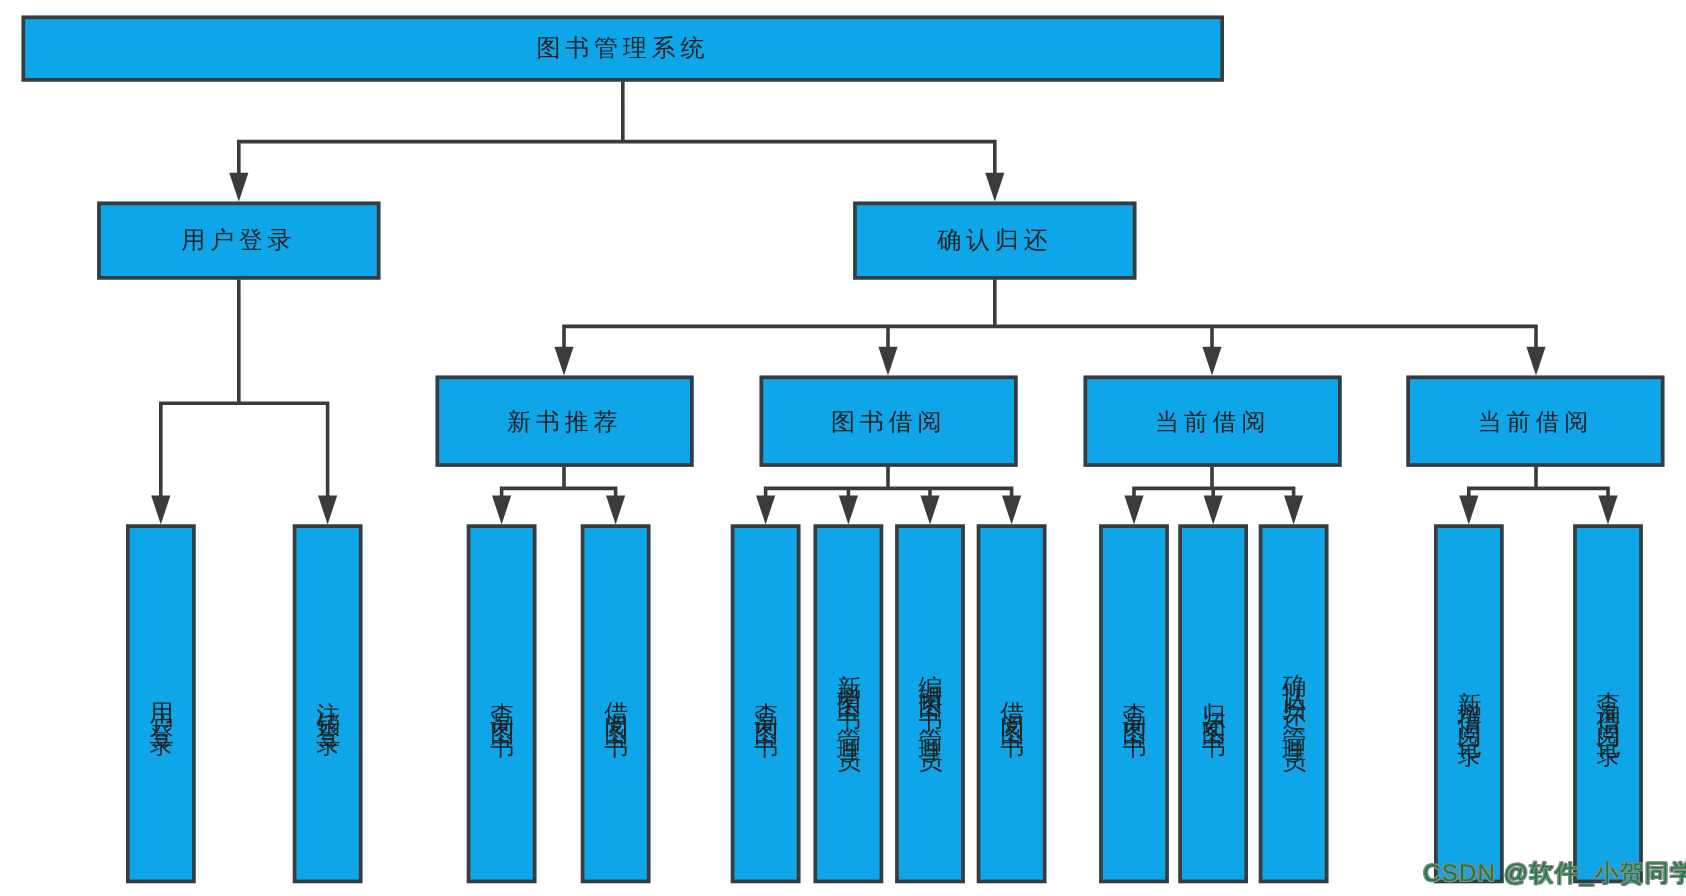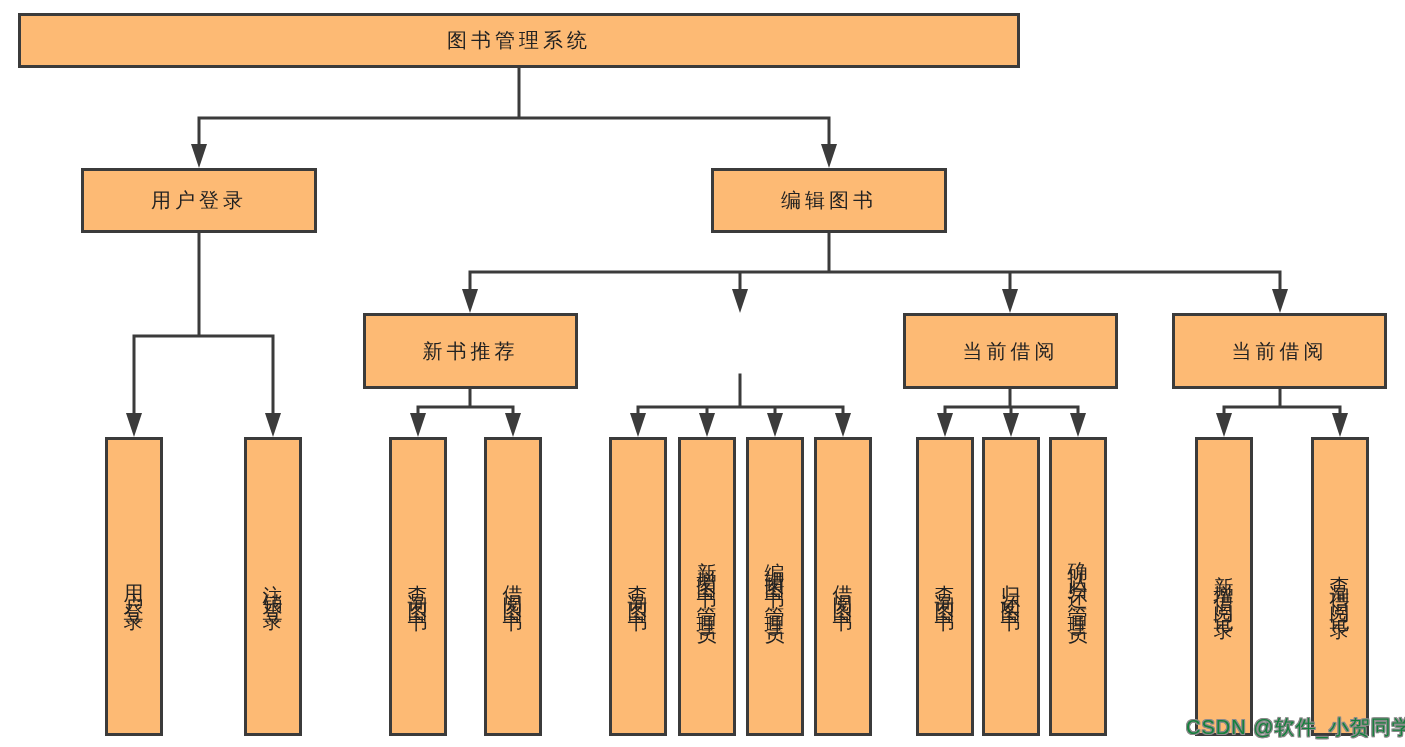--- a/index.html
+++ b/index.html
@@ -15,21 +15,21 @@
     background: #ffffff;
     overflow: hidden;
   }
   .connectors {
     position: absolute;
     left: 0;
     top: 0;
   }
   .node {
     position: absolute;
-    background: #fdba74;
+    background: #0ea5e9;
     border: 3px solid #3b3b3b;
     box-sizing: border-box;
     display: flex;
     align-items: center;
     justify-content: center;
     color: #222222;
   }
   .node-h span {
     font-size: 20px;
     letter-spacing: 4px;
@@ -120,25 +120,28 @@
   </svg>
 
   <div class="node node-h" style="left:18px; top:13px; width:1002px; height:55px;">
     <span>图书管理系统</span>
   </div>
 
   <div class="node node-h lvl2" style="left:81px;">
     <span>用户登录</span>
   </div>
   <div class="node node-h lvl2" style="left:711px;">
-    <span>编辑图书</span>
+    <span>确认归还</span>
   </div>
 
   <div class="node node-h lvl3" style="left:363px;">
     <span>新书推荐</span>
+  </div>
+  <div class="node node-h lvl3" style="left:633px;">
+    <span>图书借阅</span>
   </div>
   <div class="node node-h lvl3" style="left:903px;">
     <span>当前借阅</span>
   </div>
   <div class="node node-h lvl3" style="left:1172px;">
     <span>当前借阅</span>
   </div>
 
   <div class="node node-v leaf" style="left:105px;">
     <span>用户登录</span>

